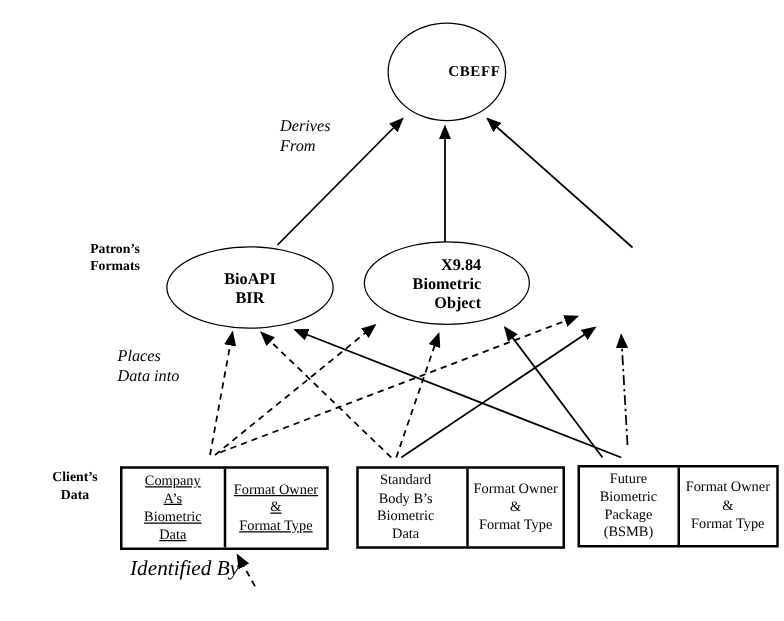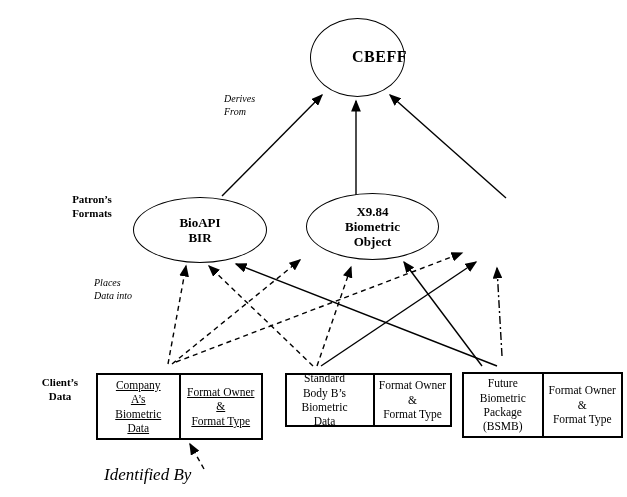--- a/index.html
+++ b/index.html
@@ -6,38 +6,38 @@
   #canvas{
     position:relative;width:627px;height:497px;background:#ffffff;
     font-family:"Liberation Serif", serif;color:#000;overflow:hidden;
   }
   .ellipse{
     position:absolute;border:1.6px solid #000;border-radius:50%;
     display:flex;align-items:center;justify-content:center;text-align:center;
     background:#fff;box-sizing:border-box;
   }
   .node-label{font-weight:bold;white-space:pre-line;line-height:1.18;}
-  .cbeff-label{font-size:16px;letter-spacing:.5px;margin-left:44px;}
+  .cbeff-label{font-size:12px;letter-spacing:.5px;margin-left:44px;}
   .patron-label{font-size:13px;}
   .boxpair{
     position:absolute;border:2px solid #000;display:flex;background:#fff;
     box-sizing:border-box;
   }
   .boxcell{
     flex:1;display:flex;align-items:center;justify-content:center;
     text-align:center;font-size:11.5px;line-height:1.25;white-space:pre-line;
     box-sizing:border-box;
   }
   .boxcell.right{border-left:2px solid #000;}
   .side-label{
     position:absolute;font-weight:bold;font-size:11px;text-align:center;
     white-space:pre-line;line-height:1.3;
   }
   .italic-label{
-    position:absolute;font-style:italic;font-size:10px;line-height:1.25;
+    position:absolute;font-style:italic;font-size:13px;line-height:1.25;
     white-space:pre-line;
   }
   .identified{font-size:17px;}
   #arrows{position:absolute;left:0;top:0;width:627px;height:497px;pointer-events:none;}
 </style>
 </head>
 <body>
 
 <div id="canvas">
 
@@ -64,38 +64,38 @@
 
   <div class="ellipse" style="left:310px;top:18px;width:95px;height:79px;">
     <span class="node-label cbeff-label">CBEFF</span>
   </div>
 
   <div class="ellipse" style="left:133px;top:197px;width:134px;height:66px;">
     <span class="node-label patron-label">BioAPI
 BIR</span>
   </div>
 
-  <div class="ellipse" style="left:306px;top:193px;width:133px;height:67px;">
+  <div class="ellipse" style="left:291px;top:193px;width:133px;height:67px;text-align:right;">
     <span class="node-label patron-label">X9.84
 Biometric
 Object</span>
   </div>
 
 
   <div class="boxpair" style="left:96px;top:373px;width:167px;height:67px;text-decoration:underline;">
     <div class="boxcell">Company
 A’s
 Biometric
 Data</div>
     <div class="boxcell right">Format Owner
 &amp;
 Format Type</div>
   </div>
 
-  <div class="boxpair" style="left:285px;top:373px;width:167px;height:54px;gap:11px;">
+  <div class="boxpair" style="left:285px;top:373px;width:167px;height:66px;gap:11px;">
     <div class="boxcell">Standard
 Body B’s
 Biometric
 Data</div>
     <div class="boxcell right">Format Owner
 &amp;
 Format Type</div>
   </div>
 
   <div class="boxpair" style="left:462px;top:372px;width:161px;height:66px;">
@@ -113,15 +113,15 @@
 
   <div class="side-label" style="left:18px;top:375px;width:84px;">Client’s
 Data</div>
 
   <div class="italic-label" style="left:224px;top:93px;">Derives
 From</div>
 
   <div class="italic-label" style="left:94px;top:277px;">Places
 Data into</div>
 
-  <div class="italic-label identified" style="left:104px;top:464px;">Identified By</div>
+  <div class="italic-label identified" style="left:104px;top:444px;">Identified By</div>
 
 </div>
 
 </body></html>

